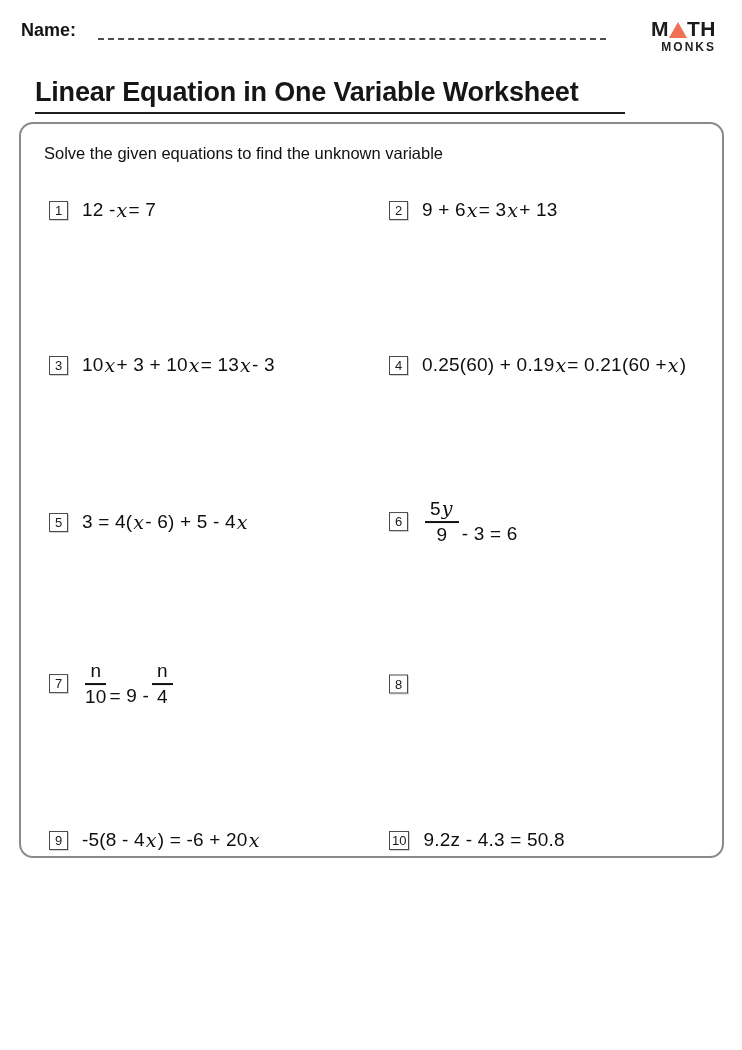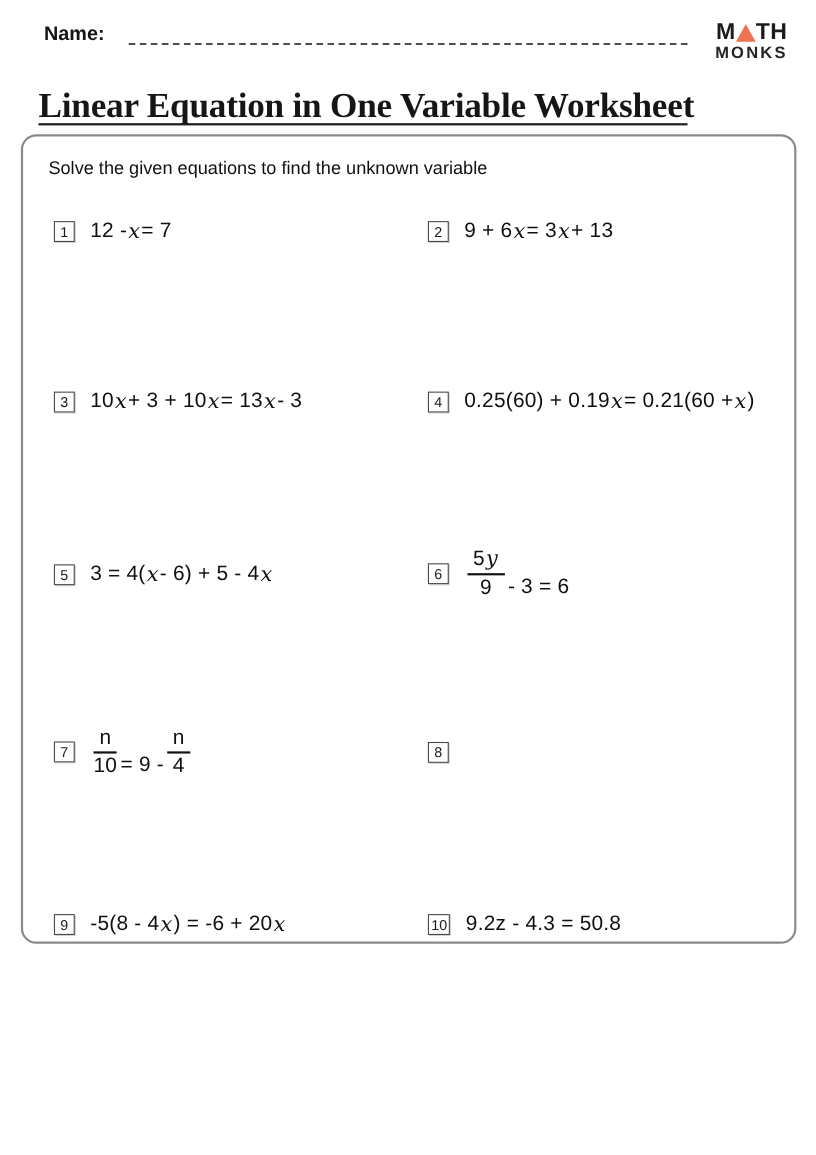--- a/index.html
+++ b/index.html
@@ -10,23 +10,23 @@
     height: 1050px;
     background: #ffffff;
     font-family: "Liberation Sans", sans-serif;
     color: #111111;
     overflow: hidden;
   }
 
   
   .name-row {
     position: absolute;
-    left: 40px; top: 20px;
-    display: flex;
-    align-items: center;
+    left: 21px; top: 20px;
+    display: flex;
+    align-items: flex-start;
     gap: 12px;
   }
   .name-label {
     font-size: 18px;
     font-weight: 600;
     color: #141414;
     line-height: 1.2;
   }
   .name-blank {
     width: 508px;
@@ -52,37 +52,36 @@
   }
   .logo-triangle {
     width: 0; height: 0;
     border-left: 9px solid transparent;
     border-right: 9px solid transparent;
     border-bottom: 16px solid #ED7152;
     display: inline-block;
     margin: 0 0 1px 0;
   }
   .logo-bottom {
-    font-size: 15px;
+    font-size: 12px;
     font-weight: 700;
     letter-spacing: 2px;
     color: #232323;
     margin-top: 2px;
   }
 
   
   .title {
     position: absolute;
     left: 35px; top: 77px;
-    font-size: 32px;
+    font-size: 27px;
     font-weight: 700;
     letter-spacing: -0.2px;
     color: #161616;
     white-space: nowrap;
-    font-family: Liberation Serif, serif;
   }
   .title-underline {
     position: absolute;
     left: 35px; top: 112px;
     width: 590px; height: 2px;
     background: #1d1d1d;
   }
 
   
   .sheet-box {

